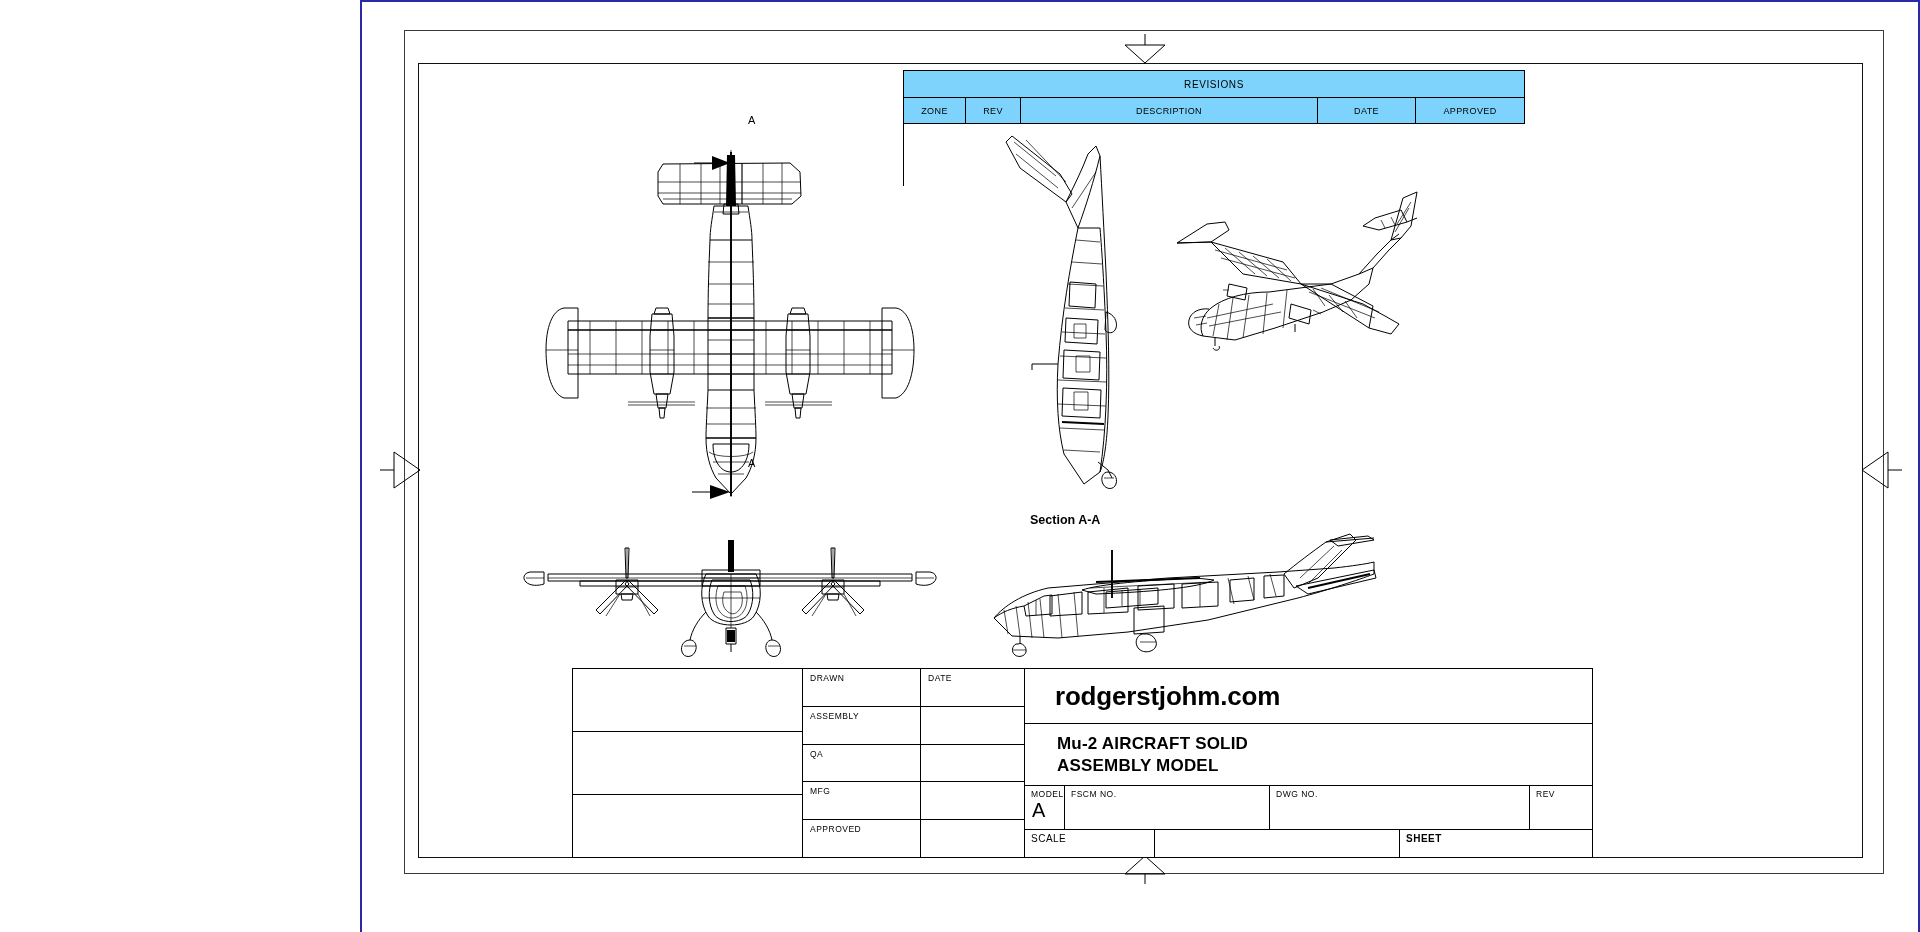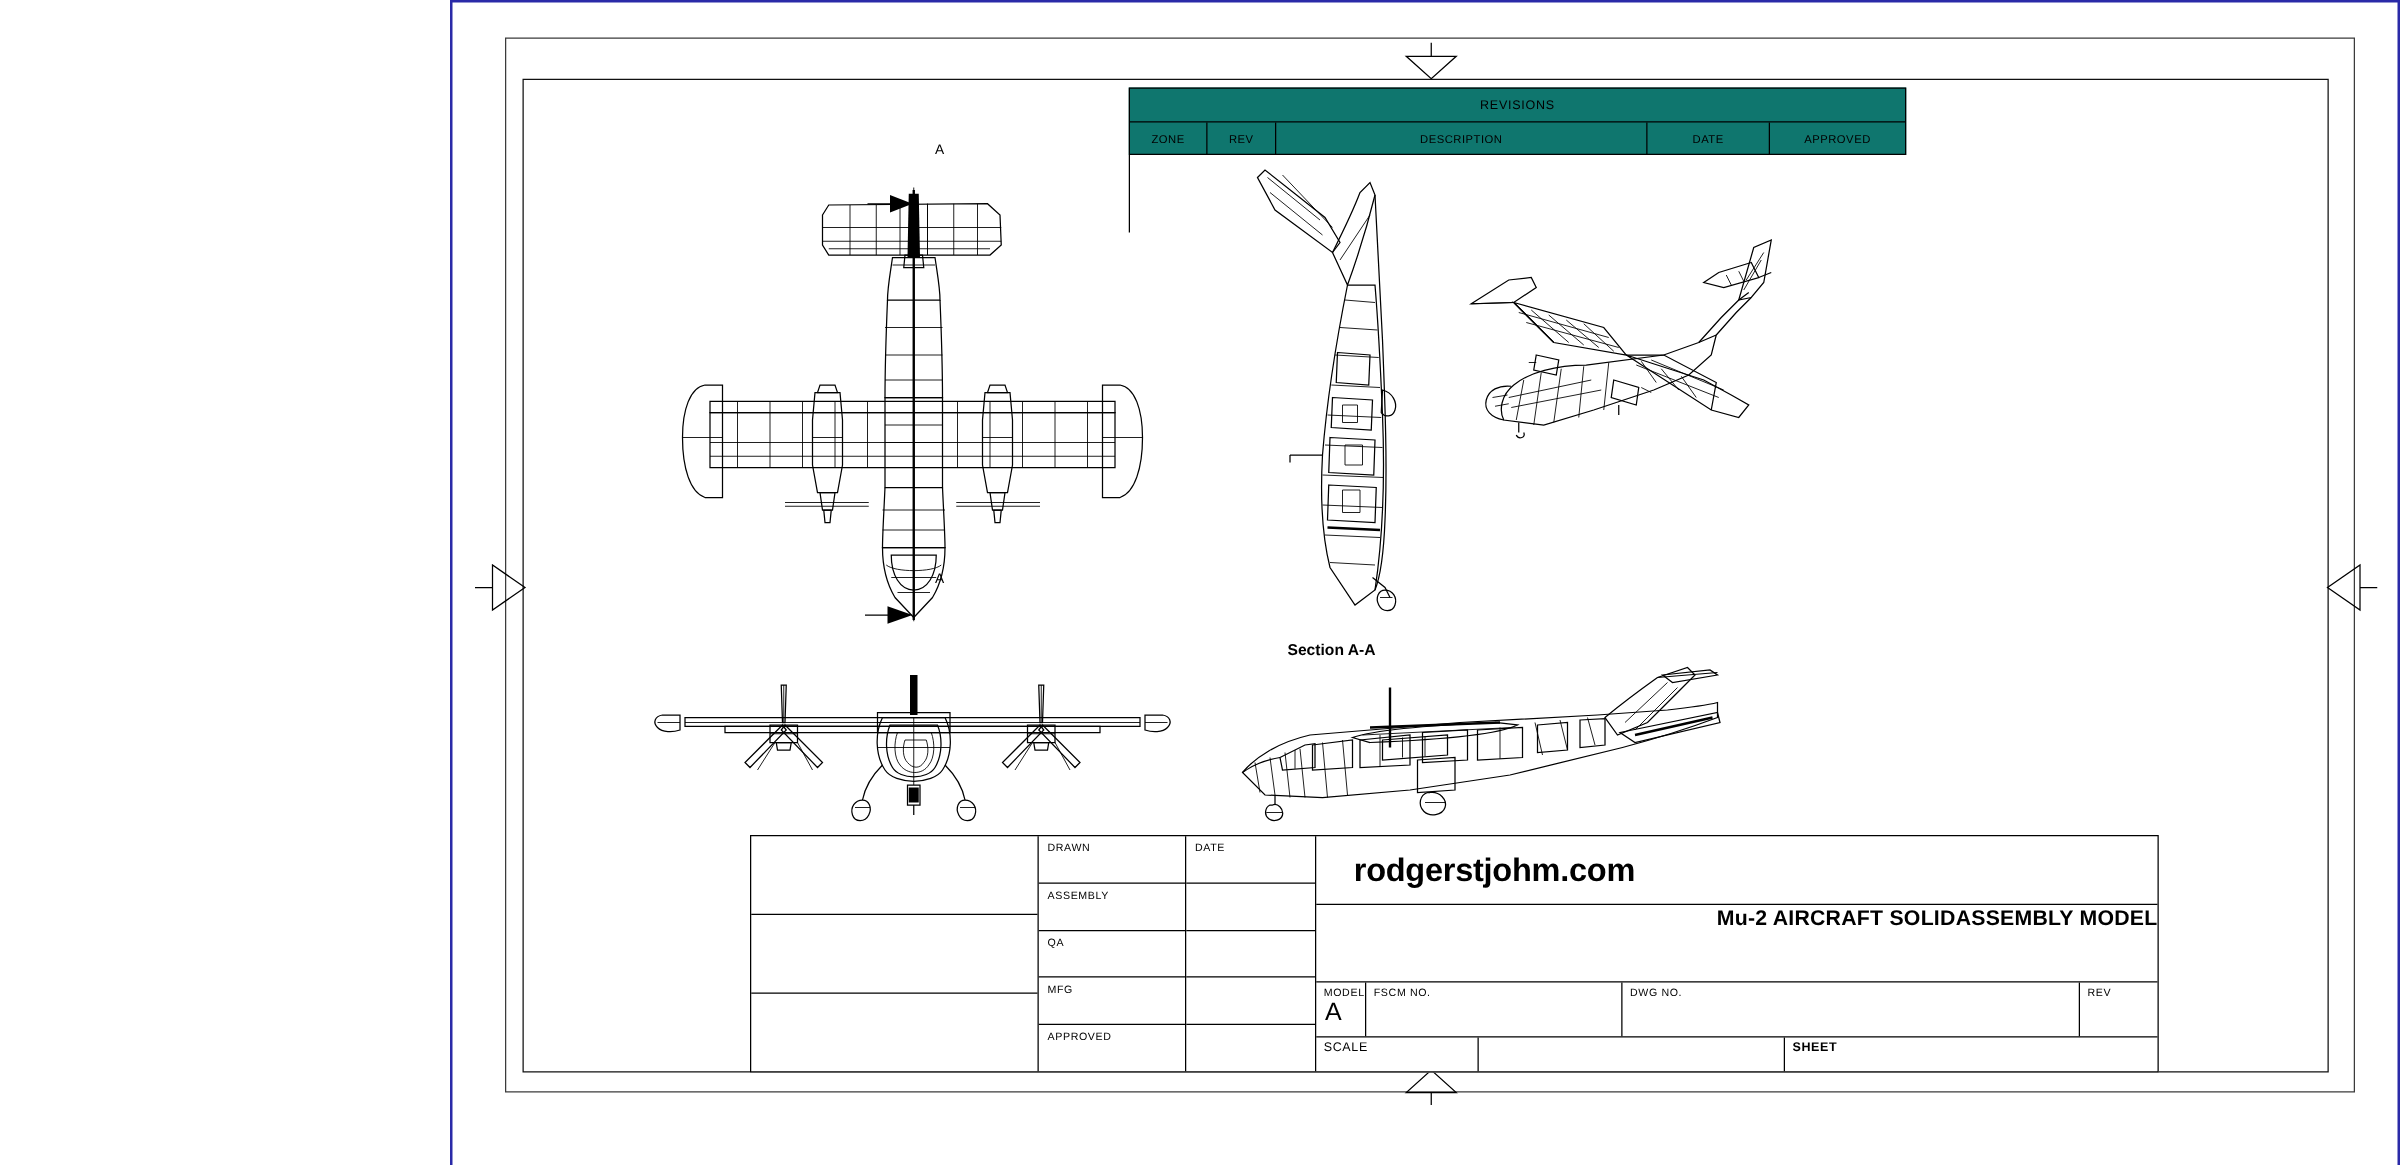--- a/index.html
+++ b/index.html
@@ -50,21 +50,21 @@
   
   .center-mark{position:absolute;}
 
   
   #revisions-block{
     position:absolute;
     left:903px;top:70px;
     width:622px;height:54px;
     border:1.4px solid #000;
     box-sizing:border-box;
-    background:#0f766e;
+    background:#7dd3fc;
   }
   #rev-title-row{
     height:26px;border-bottom:1.4px solid #000;
     display:flex;align-items:center;justify-content:center;
     font-size:10px;letter-spacing:.6px;color:#000;
   }
   #rev-header-row{display:flex;height:26px;}
   #rev-header-row .cell{
     border-right:1.4px solid #000;
     display:flex;align-items:center;justify-content:center;
@@ -79,22 +79,22 @@
   .rc-appr{width:108px;}
   
   #rev-leader{
     position:absolute;left:903px;top:124px;width:0;height:62px;
     border-left:1.4px solid #000;
   }
 
   
   #title-block{
     position:absolute;
-    left:600px;top:668px;
-    width:1127px;height:190px;
+    left:572px;top:668px;
+    width:1021px;height:190px;
     border:1.5px solid #000;
     box-sizing:border-box;
     background:#fff;
     display:flex;
   }
   
   #tb-left{
     width:230px;border-right:1.3px solid #000;box-sizing:border-box;
     display:flex;flex-direction:column;
   }
@@ -126,21 +126,21 @@
   }
   #tb-logo{
     height:55px;border-bottom:1.3px solid #000;box-sizing:border-box;
     display:flex;align-items:center;padding-left:30px;
   }
   #tb-logo .logo-text{
     font-size:26px;font-weight:bold;color:#000;letter-spacing:-.2px;text-align:center;
   }
   #tb-title{
     height:62px;border-bottom:1.3px solid #000;box-sizing:border-box;
-    display:flex;flex-direction:row;justify-content:flex-end;padding-left:32px;
+    display:flex;flex-direction:column;justify-content:center;padding-left:32px;
   }
   #tb-title .tline{
     font-size:17px;font-weight:bold;color:#000;line-height:1.28;letter-spacing:.2px;
   }
   #tb-sizerow{
     height:44px;border-bottom:1.3px solid #000;box-sizing:border-box;display:flex;
   }
   #tb-sizerow .sz-cell{
     border-right:1.3px solid #000;box-sizing:border-box;
     font-size:8.5px;letter-spacing:.5px;color:#000;padding:3px 0 0 6px;

